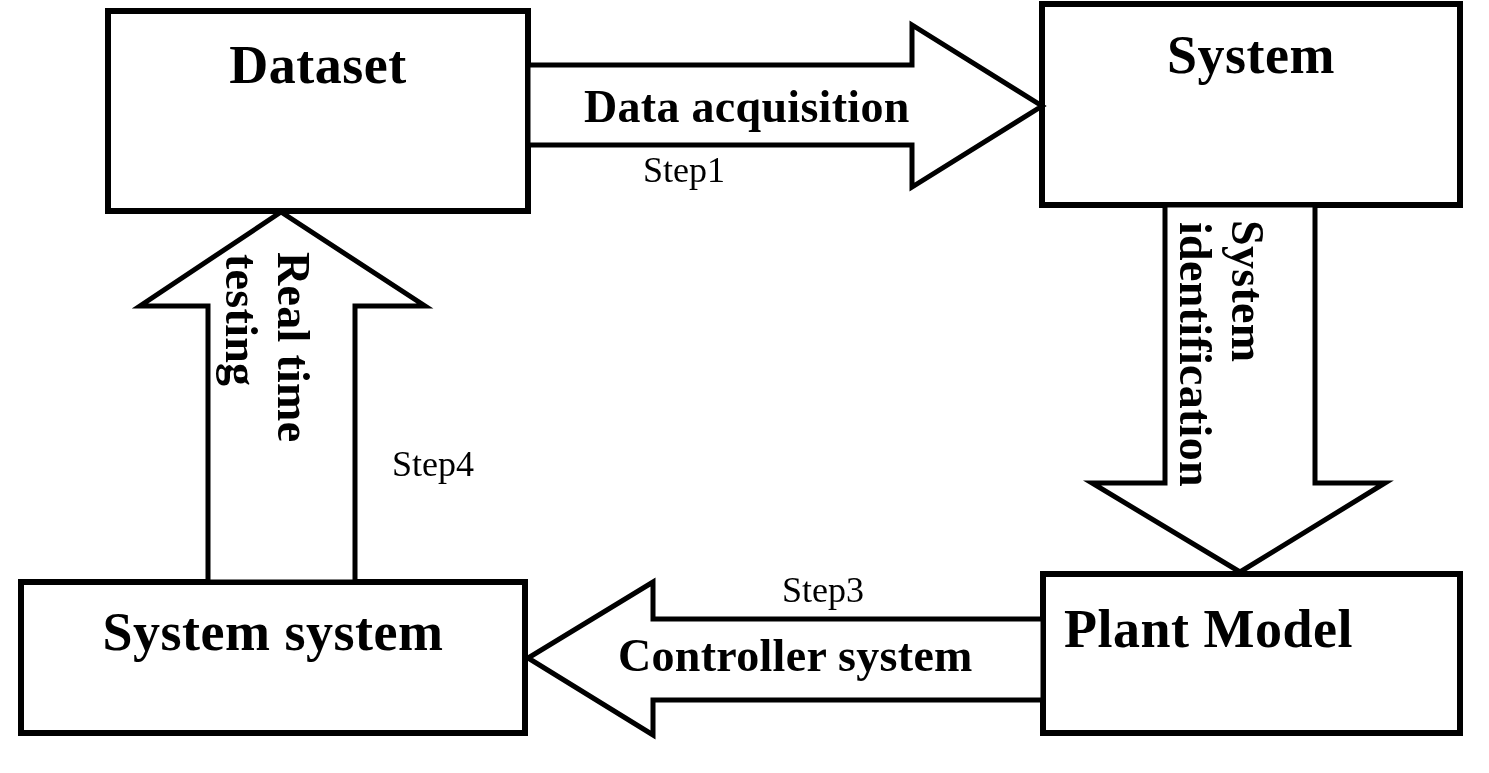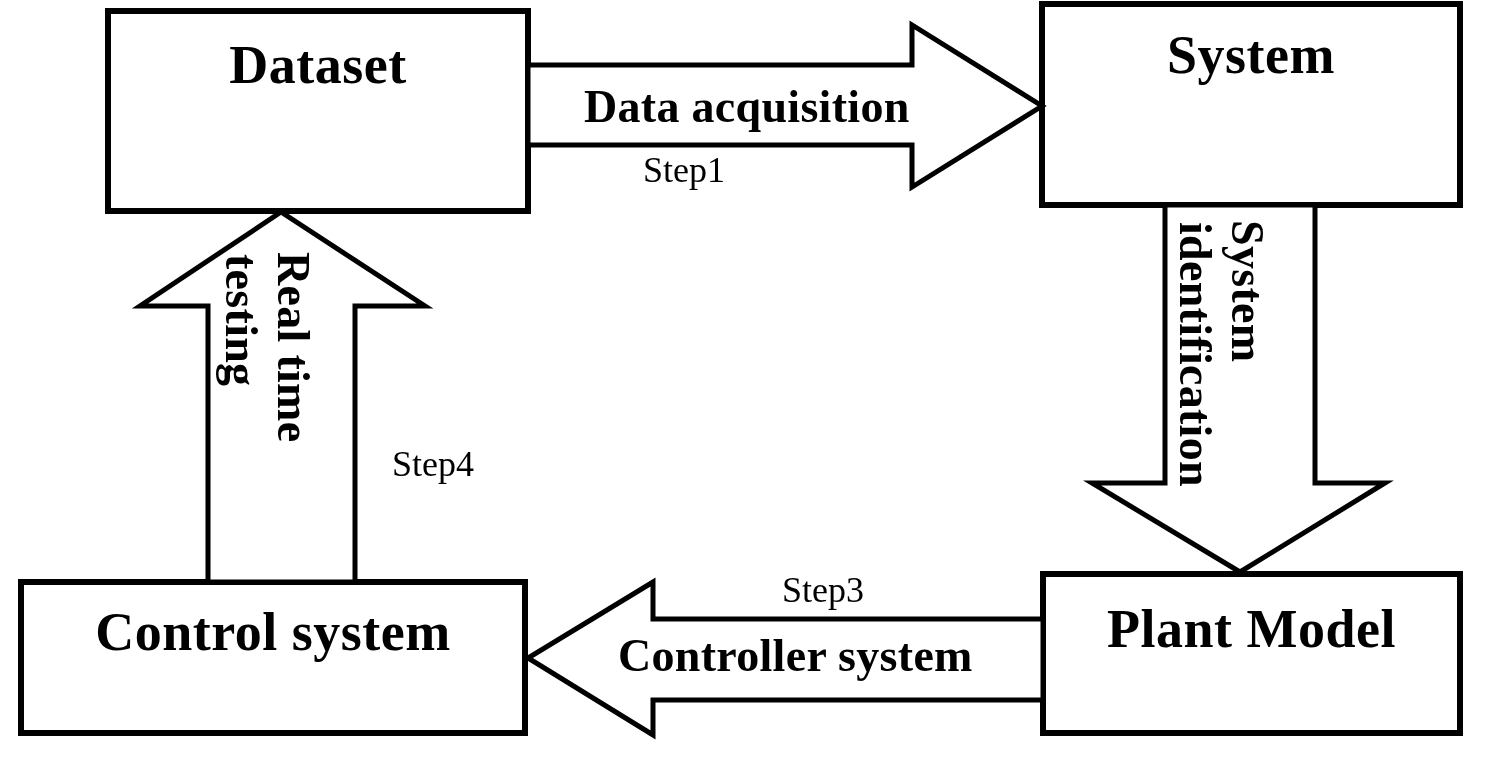--- a/index.html
+++ b/index.html
@@ -73,23 +73,23 @@
 
     <polygon points="1043,619 653,619 653,582 528,658 653,735 653,700 1043,700" fill="#ffffff" stroke="#000000" stroke-width="5" stroke-linejoin="miter"></polygon>
 
     <polygon points="208,582 208,306 140,306 281,212 425,306 355,306 355,582" fill="#ffffff" stroke="#000000" stroke-width="5" stroke-linejoin="miter"></polygon>
   </svg>
 
   <div class="lbl box-title" style="left:108px; top:38px; width:420px; text-align:center;">Dataset</div>
 
   <div class="lbl box-title" style="left:1042px; top:28px; width:418px; text-align:center;">System</div>
 
-  <div class="lbl box-title" style="left:1043px; top:602px; width:417px; text-align:center;">Plant Model</div>
+  <div class="lbl box-title" style="left:1000px; top:602px; width:417px; text-align:center;">Plant Model</div>
 
-  <div class="lbl box-title" style="left:21px; top:605px; width:504px; text-align:center;">Control system</div>
+  <div class="lbl box-title" style="left:21px; top:605px; width:504px; text-align:center;">System system</div>
 
   <div class="lbl edge-bold" style="left:584px; top:84px;">Data acquisition</div>
 
   <div class="lbl step" style="left:643px; top:152px;">Step1</div>
 
   <div class="lbl edge-bold rot rot90" style="left:1270px; top:220px;">System</div>
 
   <div class="lbl edge-bold rot rot90" style="left:1218px; top:222px;">identification</div>
 
 

